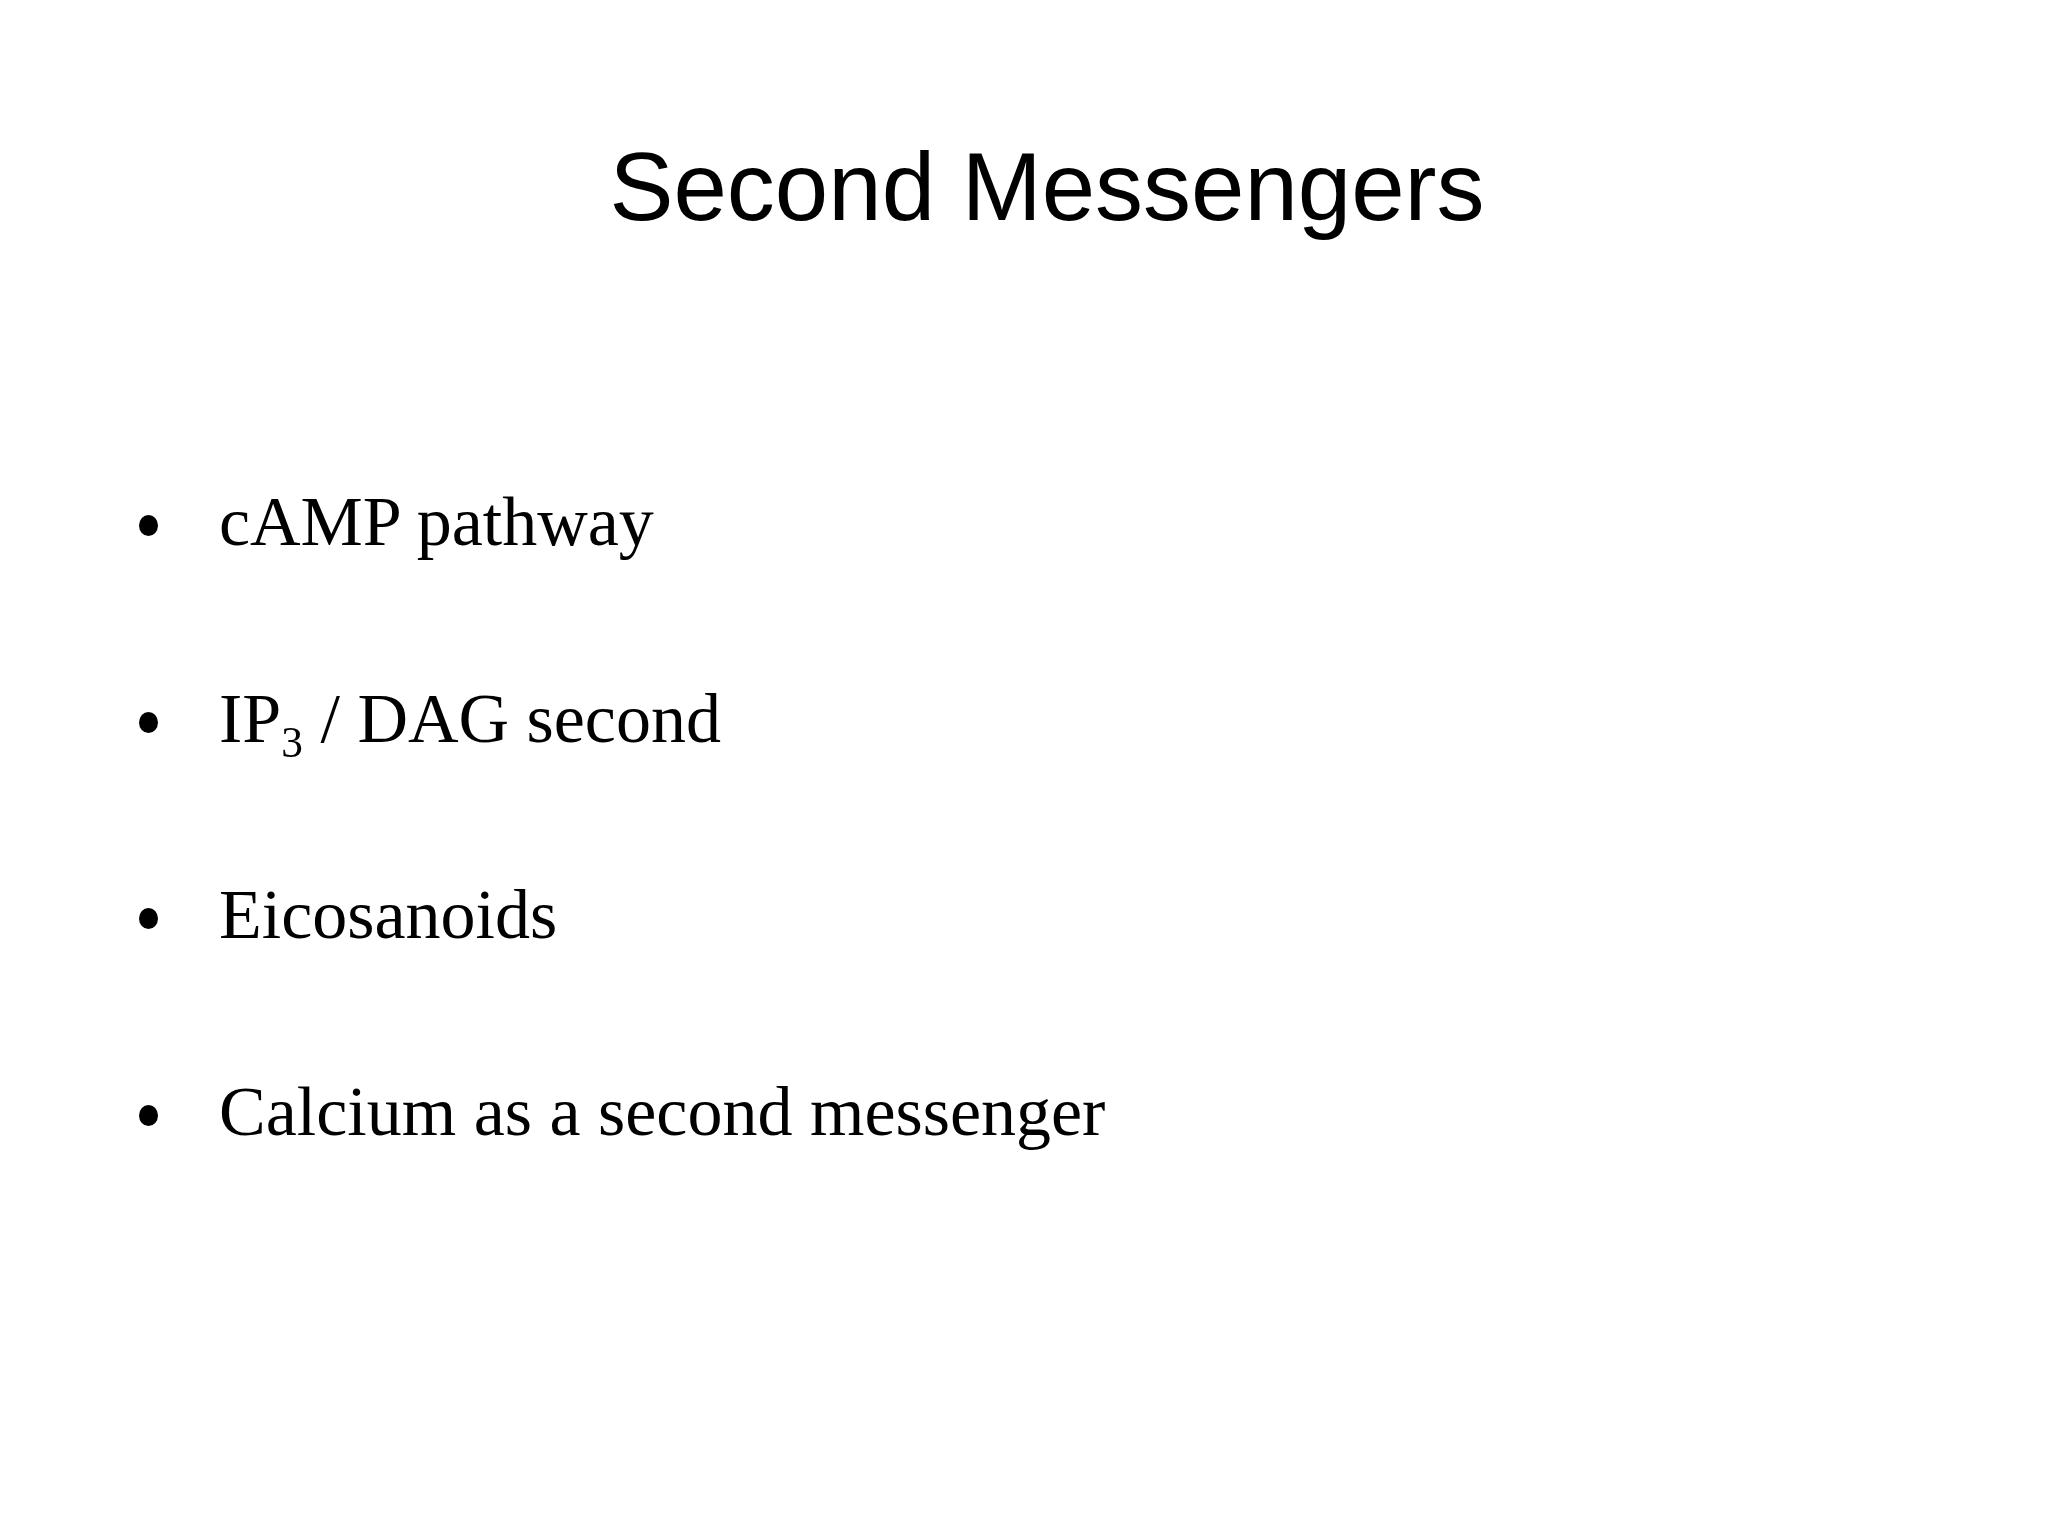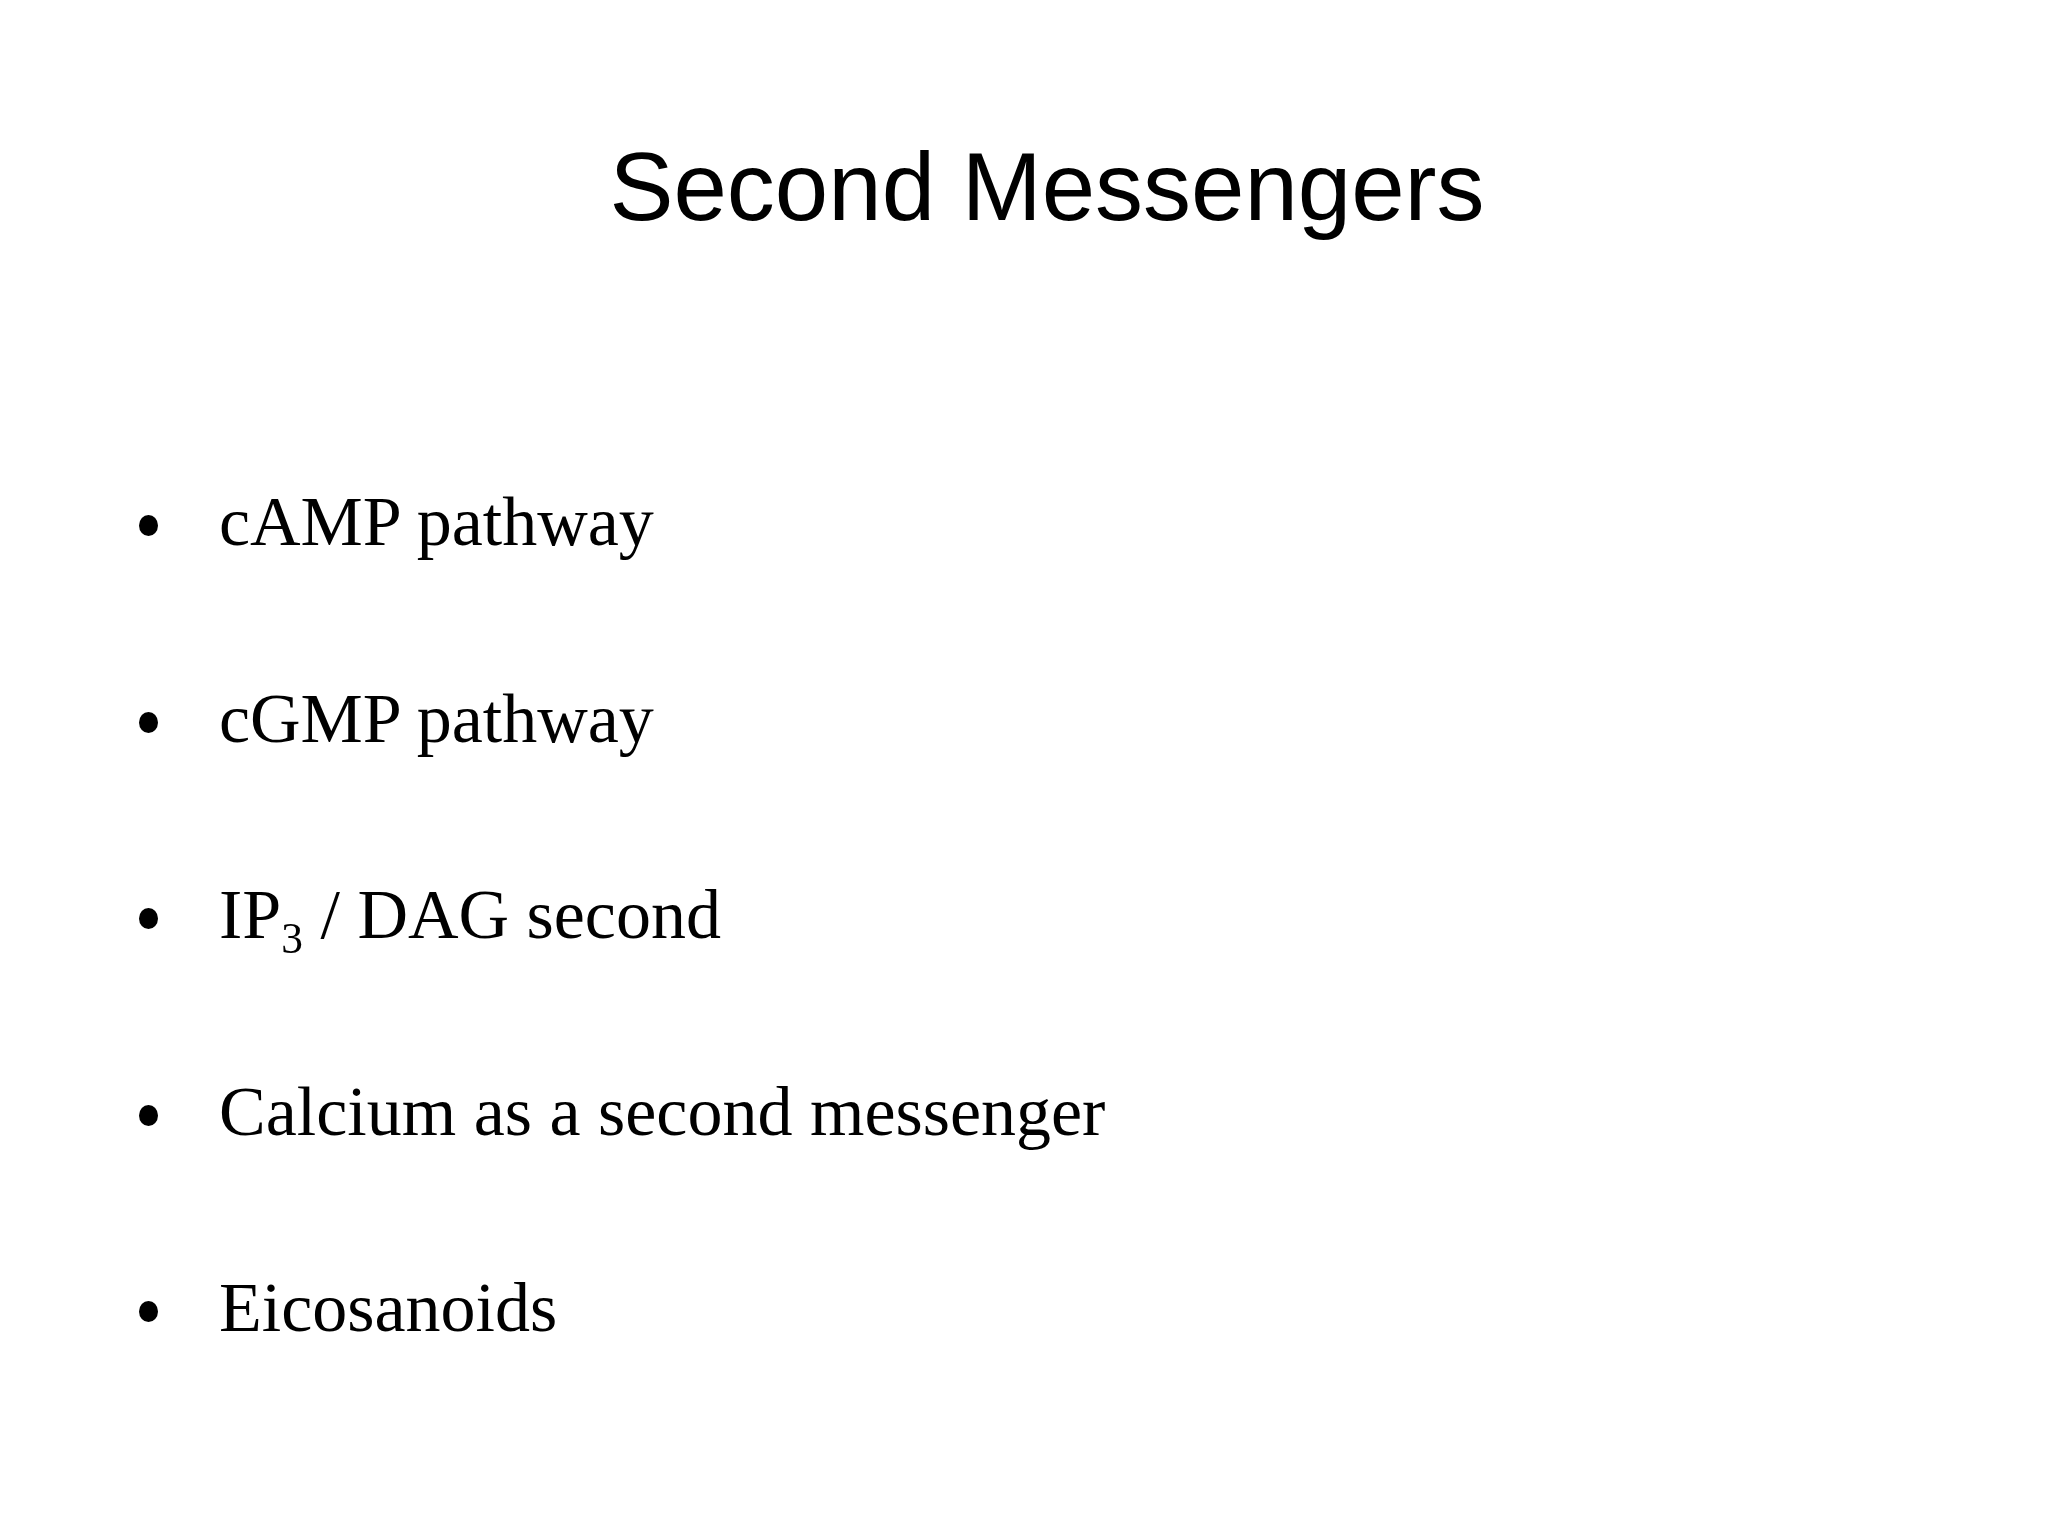--- a/index.html
+++ b/index.html
@@ -68,35 +68,31 @@
 
   <h1 class="slide-title">Second Messengers</h1>
 
   <ul class="bullet-list">
 
     <li class="bullet-item">
       <span class="bullet-dot"></span>
       <span class="bullet-text">cAMP pathway</span>
     </li>
 
-    <li class="bullet-item">
-      <span class="bullet-dot"></span>
-      <span class="bullet-text">cGMP pathway</span>
-    </li>
 
     <li class="bullet-item">
       <span class="bullet-dot"></span>
       <span class="bullet-text"><span>IP</span><sub>3</sub><span> / DAG second</span></span>
     </li>
 
     <li class="bullet-item">
       <span class="bullet-dot"></span>
-      <span class="bullet-text">Calcium as a second messenger</span>
+      <span class="bullet-text">Eicosanoids</span>
     </li>
 
     <li class="bullet-item">
       <span class="bullet-dot"></span>
-      <span class="bullet-text">Eicosanoids</span>
+      <span class="bullet-text">Calcium as a second messenger</span>
     </li>
 
   </ul>
 
 </div>
 
 </body></html>

